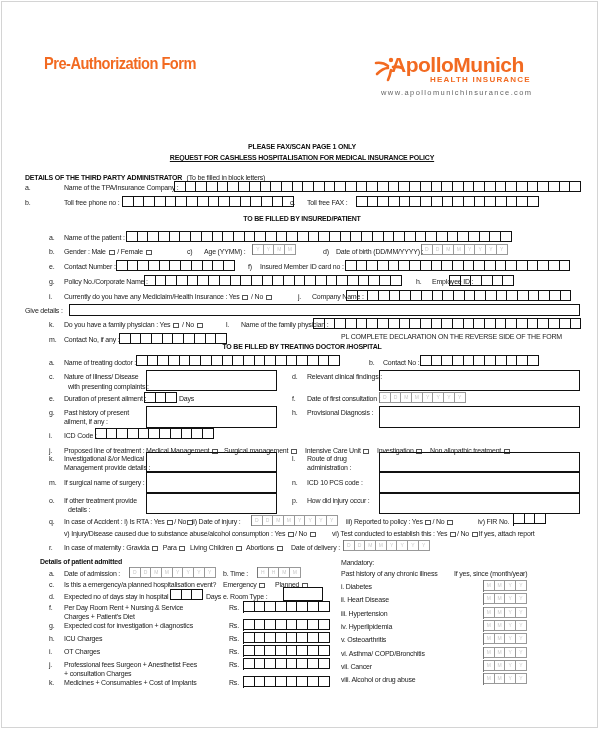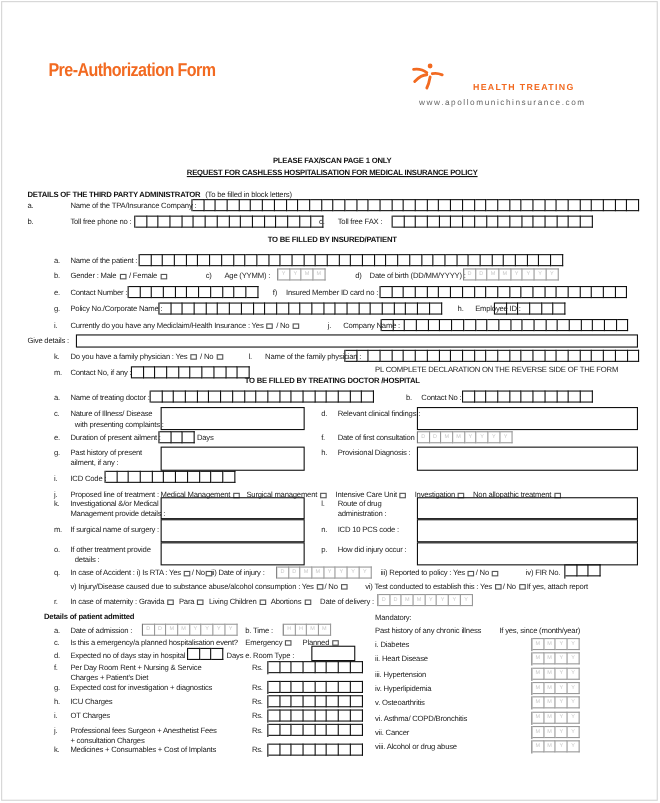--- a/index.html
+++ b/index.html
@@ -31,21 +31,22 @@
 <div class="frame">
 
   <div class="abs title">Pre-Authorization Form</div>
   <svg class="abs logo-icon" viewBox="0 0 30 28">
     <circle cx="17" cy="6" r="2.2" fill="#f26a21"></circle>
     <path d="M2 9 Q9 8 14 12" stroke="#f26a21" stroke-width="2.6" fill="none" stroke-linecap="round"></path>
     <path d="M3 20 Q9 14 14 14" stroke="#f26a21" stroke-width="2.6" fill="none" stroke-linecap="round"></path>
     <path d="M17 16 Q16 22 14 26" stroke="#f26a21" stroke-width="2.6" fill="none" stroke-linecap="round"></path>
     <path d="M19 13 Q23 12 28 14" stroke="#f26a21" stroke-width="2.6" fill="none" stroke-linecap="round"></path>
   </svg>
-  <div class="abs logo-sub">HEALTH TREATING</div>
+  <div class="abs logo-name">ApolloMunich</div>
+  <div class="abs logo-sub">HEALTH INSURANCE</div>
   <div class="abs logo-url">www.apollomunichinsurance.com</div>
 
   <div class="abs tb center" style="left:0;width:600px;top:141px;">PLEASE FAX/SCAN PAGE 1 ONLY</div>
   <div class="abs tb center u" style="left:0;width:600px;top:152px;">REQUEST FOR CASHLESS HOSPITALISATION FOR MEDICAL INSURANCE POLICY</div>
 
   <div class="abs" style="left:23px;top:164px;">
     <span class="tb">DETAILS OF THE THIRD PARTY ADMINISTRATOR</span> <span class="t">(To be filled in block letters)</span>
   </div>
   <div class="abs t" style="left:23px;top:181px;">a.</div>
   <div class="abs t" style="left:62px;top:181px;">Name of the TPA/Insurance Company :</div>

